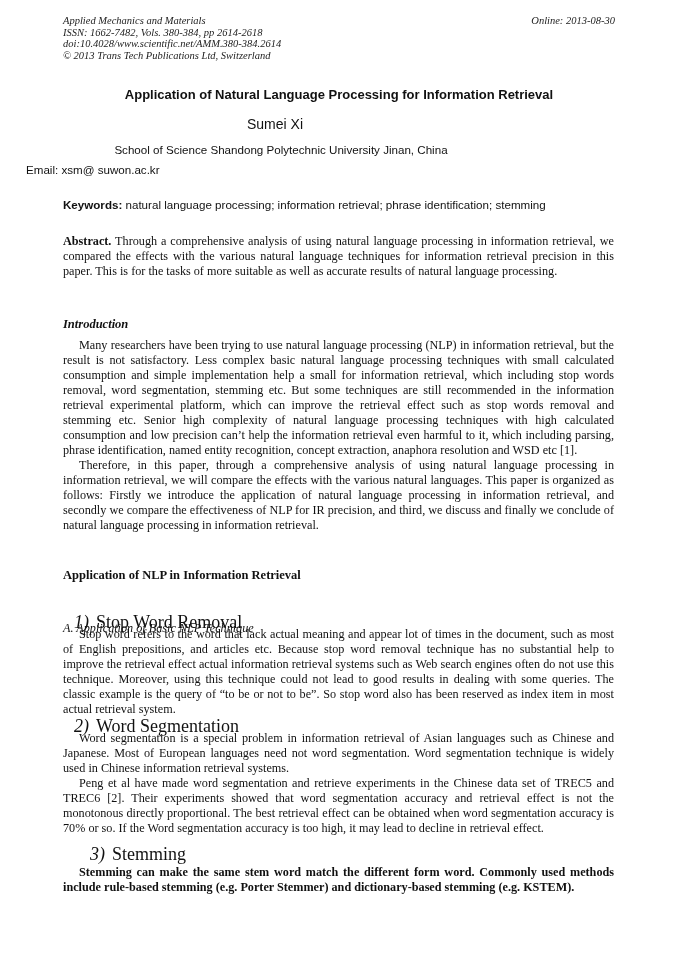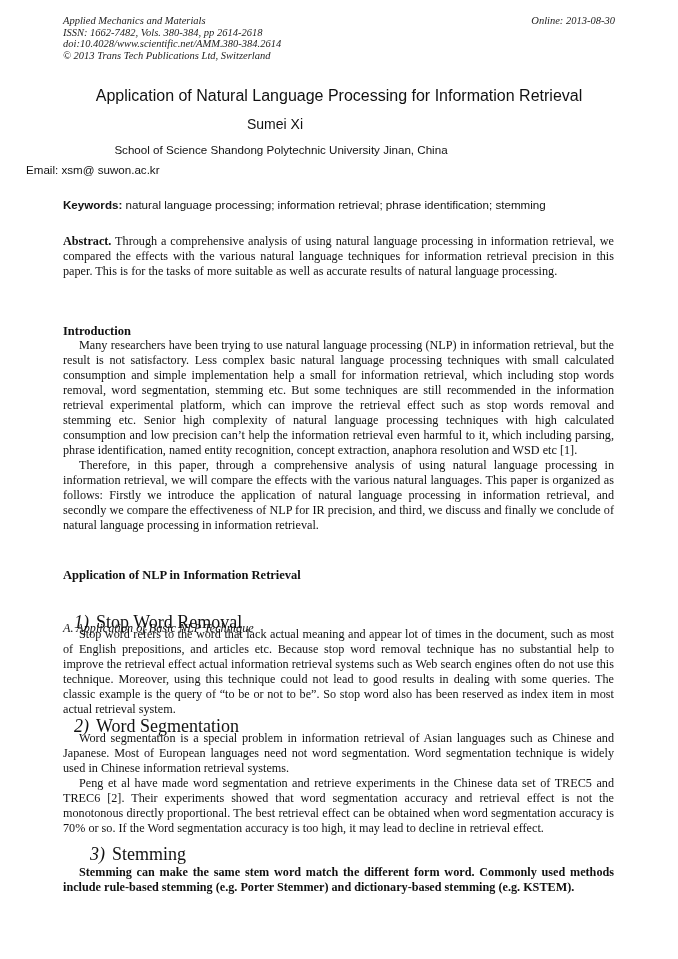--- a/index.html
+++ b/index.html
@@ -1,20 +1,20 @@
 <!DOCTYPE html>
 <html><head>
 <meta charset="utf-8">
 <style>
   html, body { margin: 0; padding: 0; background: #ffffff; }
   body { width: 678px; height: 959px; position: relative; overflow: hidden; color: #111; }
   .page { position: absolute; left: 0; top: 0; width: 678px; height: 959px; }
   .hdr { position: absolute; left: 63px; top: 15px; font-family: "Liberation Serif", serif; font-style: italic; font-size: 10.5px; line-height: 11.5px; color: #222; }
   .hdr-right { position: absolute; right: 63px; top: 15px; font-family: "Liberation Serif", serif; font-style: italic; font-size: 10.5px; line-height: 11.5px; color: #222; }
-  .title { position: absolute; left: 0; width: 678px; top: 87px; text-align: center; font-family: "Liberation Sans", sans-serif; font-weight: normal; font-size: 16px; }
+  .title { position: absolute; left: 0; width: 678px; top: 87px; text-align: center; font-family: "Liberation Sans", sans-serif; font-weight: bold; font-size: 13px; }
   .author { position: absolute; left: 0; width: 550px; top: 116px; text-align: center; font-family: "Liberation Sans", sans-serif; font-size: 14px; }
   .affil { position: absolute; left: 0; width: 562px; top: 143px; text-align: center; font-family: "Liberation Sans", sans-serif; font-size: 11.6px; }
   .email { position: absolute; left: 0; width: 678px; top: 163px; text-align: left; font-family: "Liberation Sans", sans-serif; font-size: 11.6px; margin-left: 26px; }
   .keywords { position: absolute; left: 63px; top: 198px; font-family: "Liberation Sans", sans-serif; font-size: 11.6px; }
   .keywords b { font-weight: bold; }
   .body { position: absolute; left: 63px; width: 551px; font-family: "Liberation Serif", serif; font-size: 12.2px; line-height: 15px; text-align: justify; }
   .body p { margin: 0; }
   .indent { text-indent: 16px; }
   .h1 { font-family: "Liberation Serif", serif; font-weight: bold; font-size: 12.5px; position: absolute; left: 63px; }
   .h2 { font-family: "Liberation Serif", serif; font-style: italic; font-size: 12.2px; position: absolute; left: 63px; }
@@ -39,21 +39,21 @@
   <div class="author">Sumei Xi</div>
   <div class="affil">School of Science Shandong Polytechnic University Jinan, China</div>
   <div class="email">Email: xsm@ suwon.ac.kr</div>
 
   <div class="keywords"><b>Keywords:</b><span> natural language processing; information retrieval; phrase identification; stemming</span></div>
 
   <div class="body" style="top:234px;">
     <p class="last"><b>Abstract.</b><span> Through a comprehensive analysis of using natural language processing in information retrieval, we compared the effects with the various natural language techniques for information retrieval precision in this paper. This is for the tasks of more suitable as well as accurate results of natural language processing.</span></p>
   </div>
 
-  <div class="h1" style="top:324px;">Introduction</div>
+  <div class="h1" style="top:317px;font-style:italic;">Introduction</div>
 
   <div class="body" style="top:338px;">
     <p class="indent last">Many researchers have been trying to use natural language processing (NLP) in information retrieval, but the result is not satisfactory. Less complex basic natural language processing techniques with small calculated consumption and simple implementation help a small for information retrieval, which including stop words removal, word segmentation, stemming etc. But some techniques are still recommended in the information retrieval experimental platform, which can improve the retrieval effect such as stop words removal and stemming etc. Senior high complexity of natural language processing techniques with high calculated consumption and low precision can’t help the information retrieval even harmful to it, which including parsing, phrase identification, named entity recognition, concept extraction, anaphora resolution and WSD etc [1].</p>
     <p class="indent last">Therefore, in this paper, through a comprehensive analysis of using natural language processing in information retrieval, we will compare the effects with the various natural languages. This paper is organized as follows: Firstly we introduce the application of natural language processing in information retrieval, and secondly we compare the effectiveness of NLP for IR precision, and third, we discuss and finally we conclude of natural language processing in information retrieval.</p>
   </div>
 
   <div class="h1" style="top:568px;text-align:center;">Application of NLP in Information Retrieval</div>
 
   <div class="h2" style="top:597px;margin-top:24px;">A.   Application of Basic NLP Technique</div>
 

